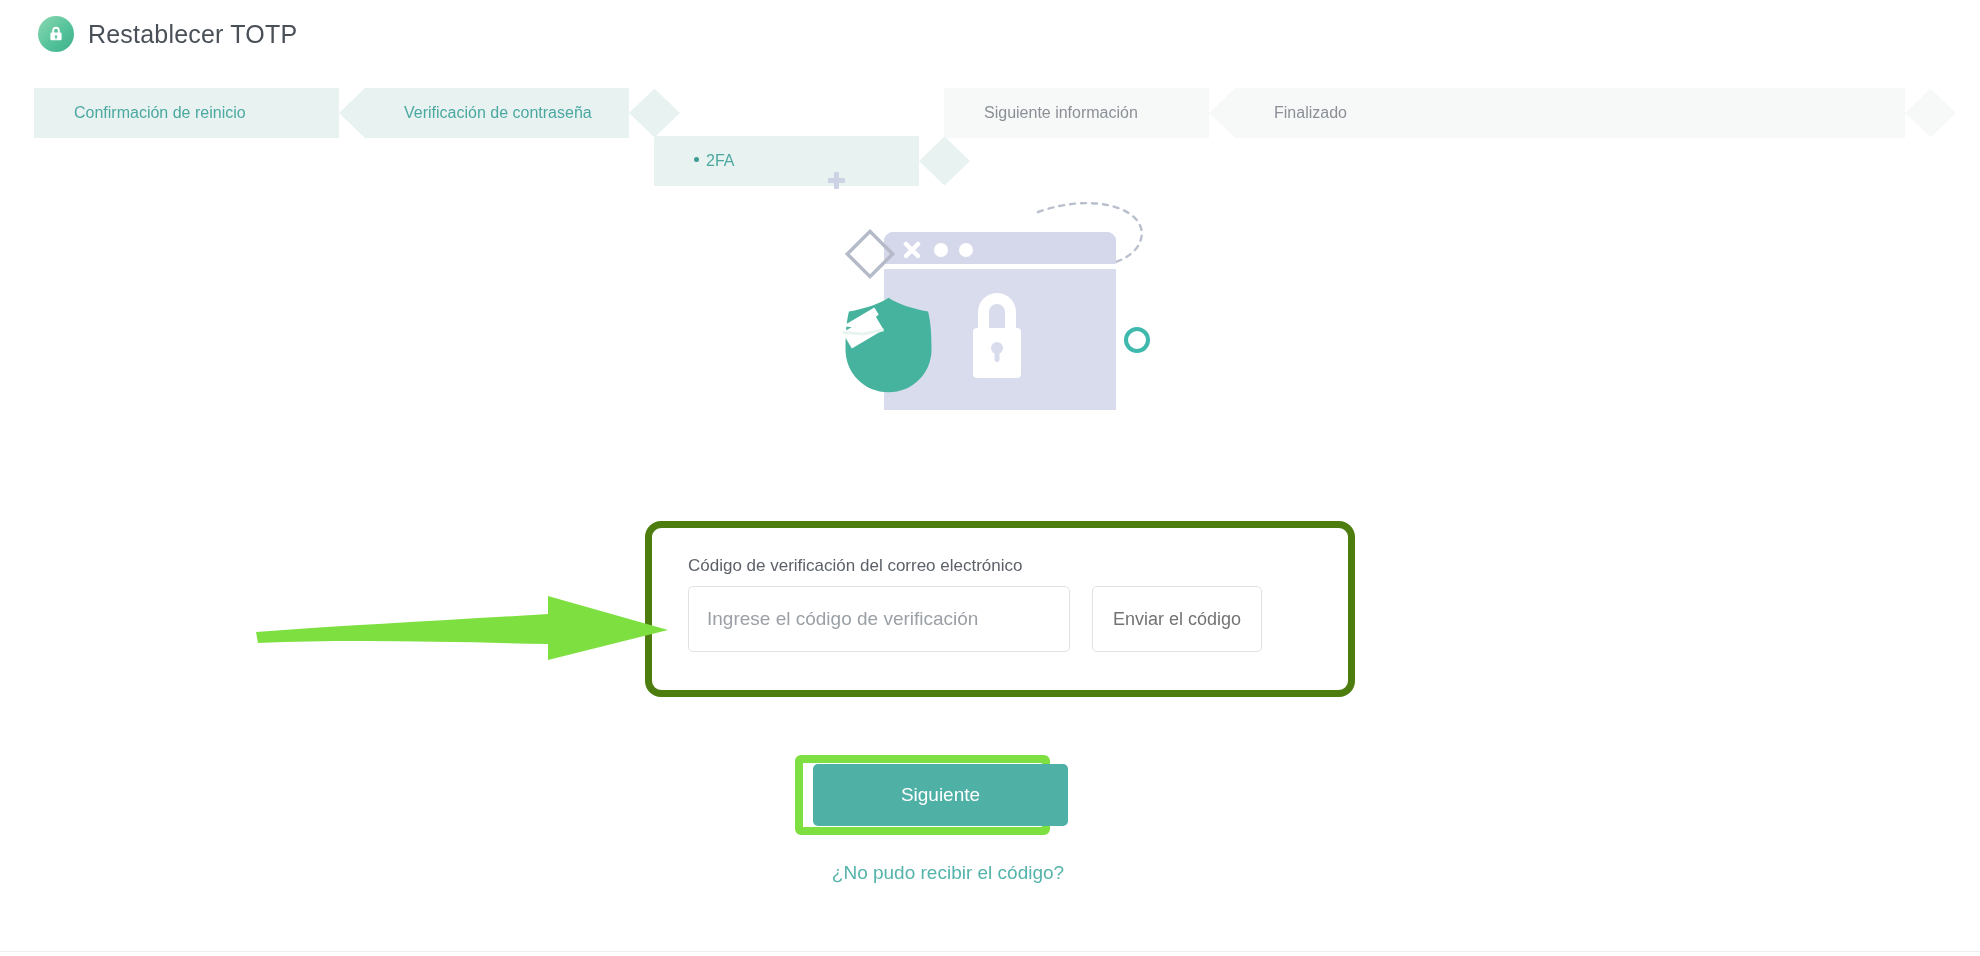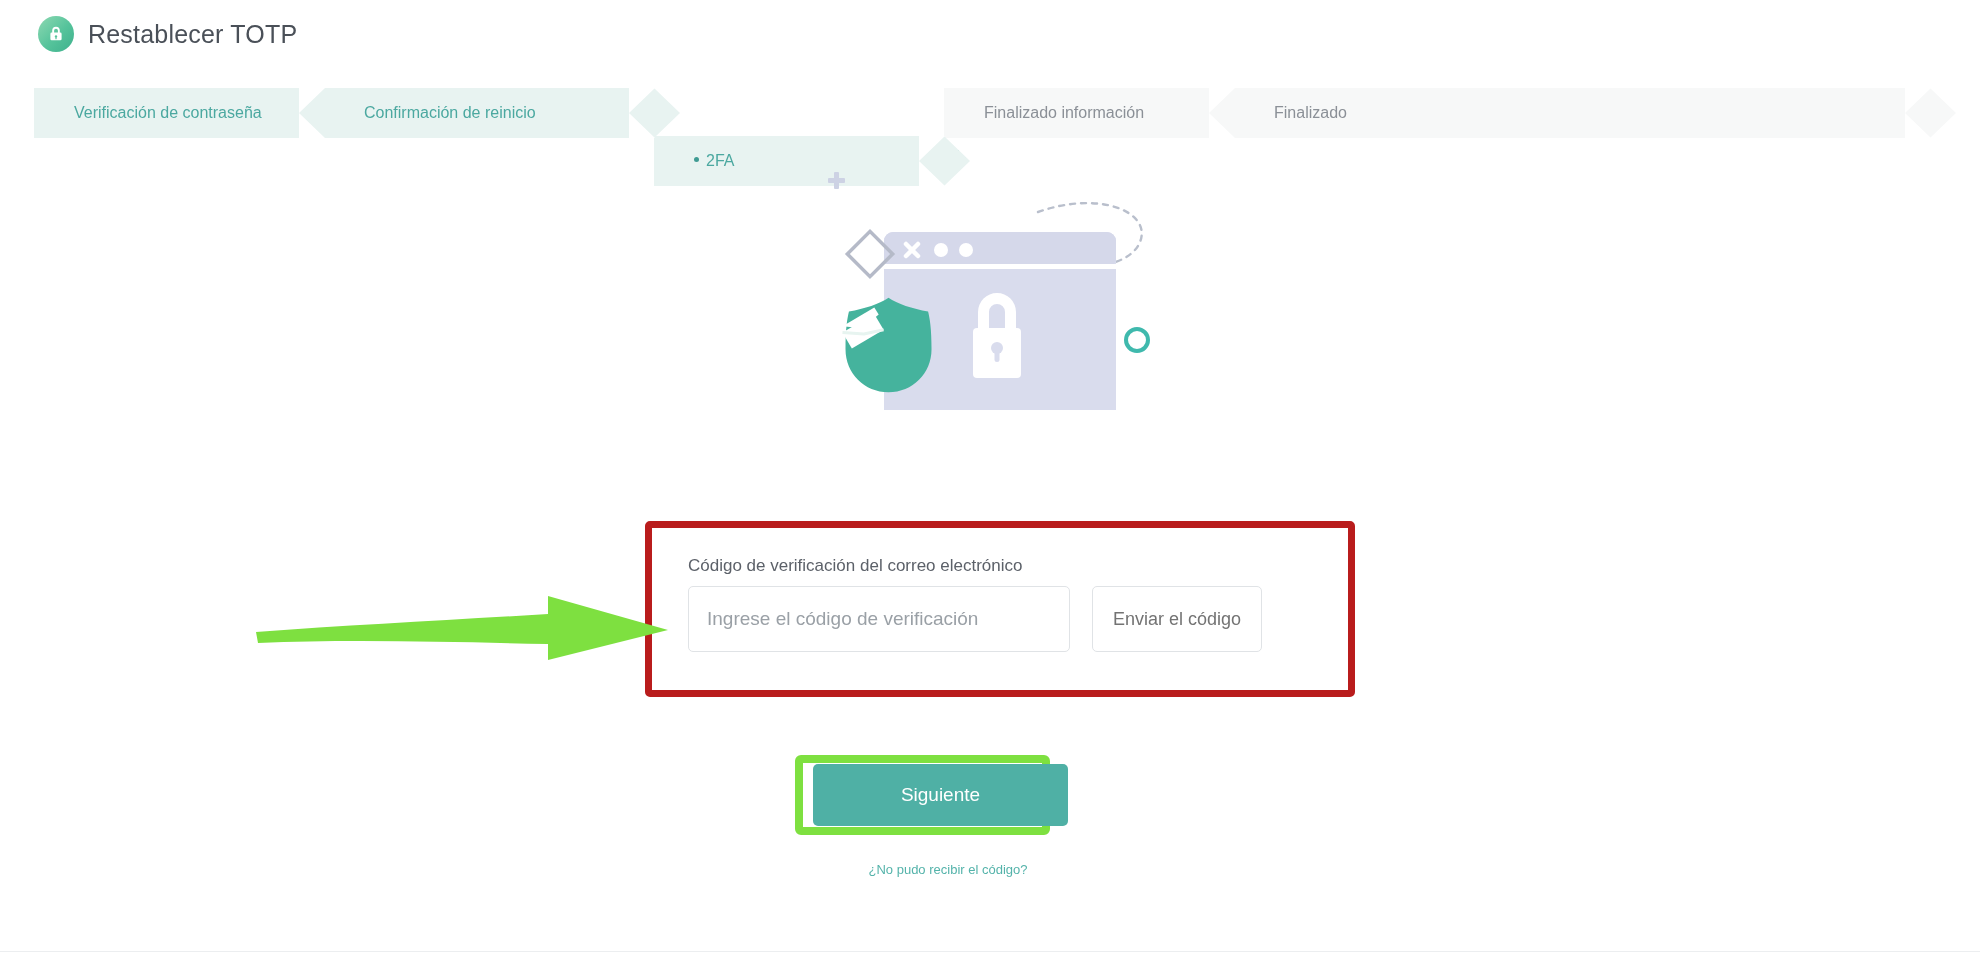--- a/index.html
+++ b/index.html
@@ -126,22 +126,22 @@
   }
   .illustration svg { display: block; }
 
   
   .form-highlight {
     position: absolute;
     left: 645px;
     top: 521px;
     width: 710px;
     height: 176px;
-    border: 7px solid #b91c1c;
-    border-radius: 5px;
+    border: 7px solid #4d7c0f;
+    border-radius: 16px;
     box-sizing: border-box;
     background: #ffffff;
   }
   .form-inner {
     position: absolute;
     left: 36px;
     top: 28px;
   }
   .field-label {
     font-size: 17px;
@@ -212,21 +212,21 @@
     font-family: "Liberation Sans", sans-serif;
     font-size: 19px;
     cursor: pointer;
   }
   .resend-link {
     position: absolute;
     left: 0;
     top: 862px;
     width: 1980px;
     text-align: center;
-    font-size: 13px;
+    font-size: 19px;
     color: #54b3aa;
     cursor: pointer;
   }
   .resend-link span { margin-left: -84px; }
 
   
   .anno-arrow {
     position: absolute;
     left: 252px;
     top: 592px;
@@ -251,31 +251,31 @@
 <div class="page-header">
   <div class="header-icon">
     <svg width="20" height="20" viewBox="0 0 20 20" aria-hidden="true">
       <path d="M6.2 8.6V6.6a3.8 3.8 0 0 1 7.6 0v2h.5a1.3 1.3 0 0 1 1.3 1.3v5.1a1.3 1.3 0 0 1-1.3 1.3H5.7a1.3 1.3 0 0 1-1.3-1.3V9.9A1.3 1.3 0 0 1 5.7 8.6h.5Zm1.9 0h3.8V6.6a1.9 1.9 0 1 0-3.8 0v2Zm1.9 2.6a1.25 1.25 0 0 0-.6 2.35v1.2a.6.6 0 1 0 1.2 0v-1.2A1.25 1.25 0 0 0 10 11.2Z" fill="#ffffff"></path>
     </svg>
   </div>
   <div class="page-title">Restablecer TOTP</div>
 </div>
 
 <div class="steps">
+  <div class="step step-done step-s1">
+    <span class="label">Confirmación de reinicio</span>
+  </div>
   <div class="step step-done step-s2">
     <span class="label">Verificación de contraseña</span>
   </div>
-  <div class="step step-done step-s1">
-    <span class="label">Confirmación de reinicio</span>
-  </div>
   <div class="step step-active step-s3">
     <span class="label"><span class="dot"></span><span>2FA</span></span>
   </div>
   <div class="step step-todo step-s4">
-    <span class="label">Finalizado información</span>
+    <span class="label">Siguiente información</span>
   </div>
   <div class="step step-todo step-s5">
     <span class="label">Finalizado</span>
   </div>
 </div>
 
 <div class="illustration">
   <svg viewBox="0 0 360 260" width="360" height="260" aria-hidden="true">
 
     <g fill="#17a08d">

